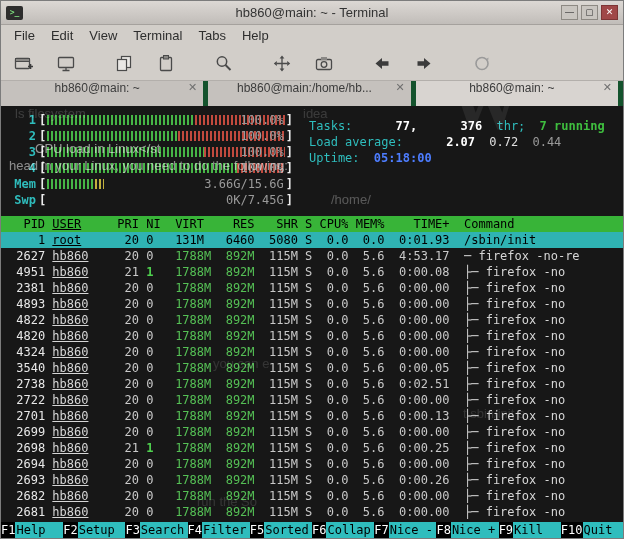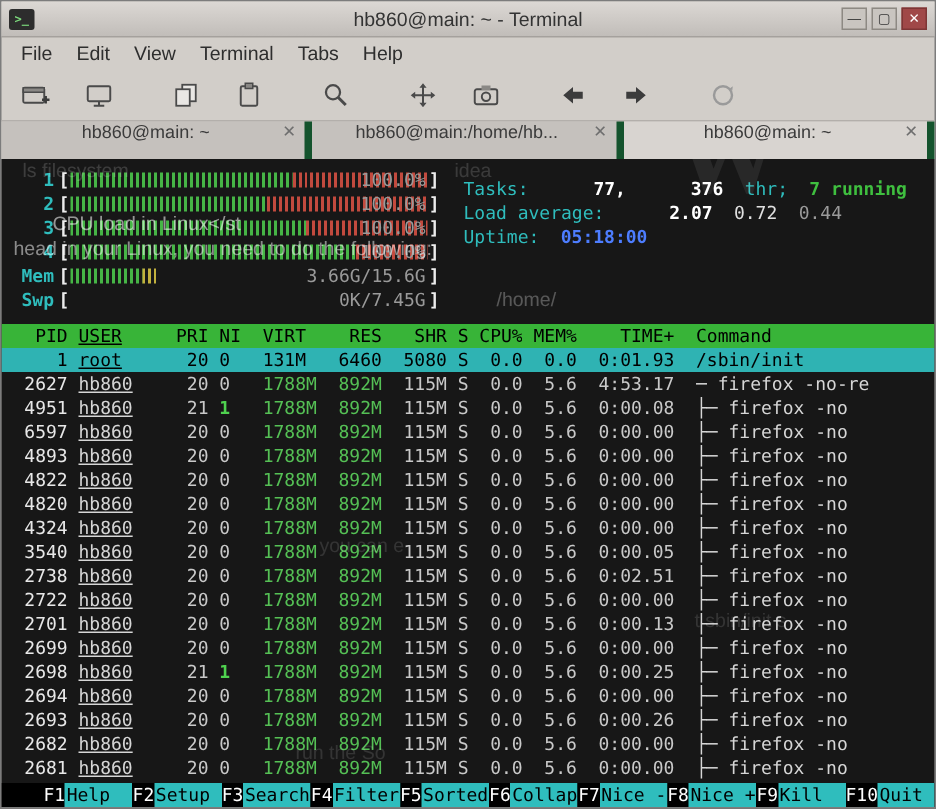--- a/index.html
+++ b/index.html
@@ -82,21 +82,21 @@
   .col-mem{width:4ch;text-align:right;margin-right:1ch;}
   .col-time{width:8ch;text-align:right;margin-right:2ch;}
   .col-cmd{flex:1;text-align:left;}
   .v-pid{color:#e8e8e8;}
   .v-user{color:#d6d6d6;}
   .v-pri,.v-ni,.v-s,.v-cpu,.v-mem,.v-time,.v-shr{color:#c9c9c9;}
   .v-virt,.v-res{color:#55c055;}
   .v-cmd{color:#d6d6d6;}
   .nice-green{color:#4fd24f !important;font-weight:bold;}
 
-  .fkeybar{position:absolute;left:0;right:0;bottom:0;height:16px;display:flex;background:#000;z-index:4;padding-left:28px;}
+  .fkeybar{position:absolute;left:0;right:0;bottom:0;height:16px;display:flex;background:#000;z-index:4;}
   .fkey{flex:1;display:flex;}
   .fk{color:#fff;background:#000;line-height:16px;}
   .fl{flex:1;background:#2fbdbd;color:#000;line-height:16px;padding-left:1px;white-space:nowrap;overflow:hidden;}
 </style>
 </head>
 <body>
 
 <div class="window">
 
   <div class="titlebar">
@@ -355,21 +355,21 @@
             <span class="col col-virt v-virt">1788M</span>
             <span class="col col-res v-res">892M</span>
             <span class="col col-shr v-shr">115M</span>
             <span class="col col-s v-s">S</span>
             <span class="col col-cpu v-cpu">0.0</span>
             <span class="col col-mem v-mem">5.6</span>
             <span class="col col-time v-time">0:00.08</span>
             <span class="col col-cmd v-cmd">├─ firefox -no</span>
           </div>
           <div class="proc-row">
-            <span class="col col-pid v-pid">6597</span>
+            <span class="col col-pid v-pid">2381</span>
             <span class="col col-user v-user">hb860</span>
             <span class="col col-pri v-pri">20</span>
             <span class="col col-ni v-ni">0</span>
             <span class="col col-virt v-virt">1788M</span>
             <span class="col col-res v-res">892M</span>
             <span class="col col-shr v-shr">115M</span>
             <span class="col col-s v-s">S</span>
             <span class="col col-cpu v-cpu">0.0</span>
             <span class="col col-mem v-mem">5.6</span>
             <span class="col col-time v-time">0:00.00</span>

